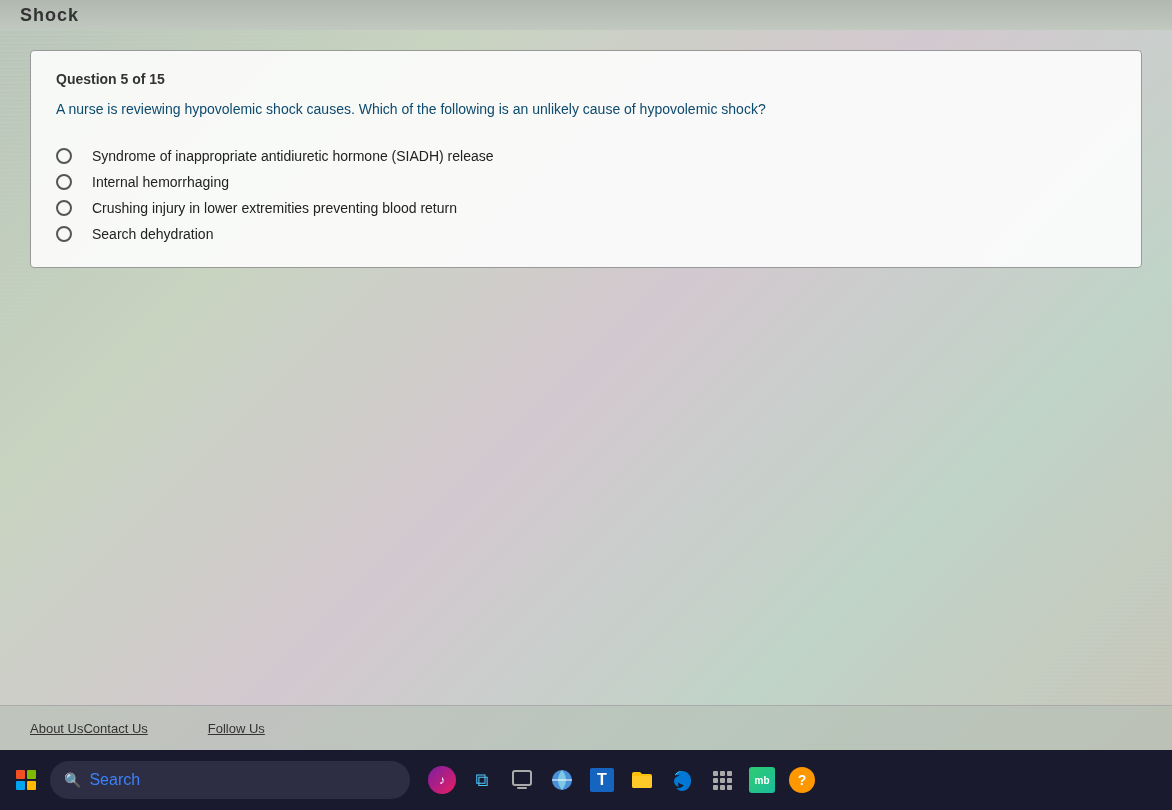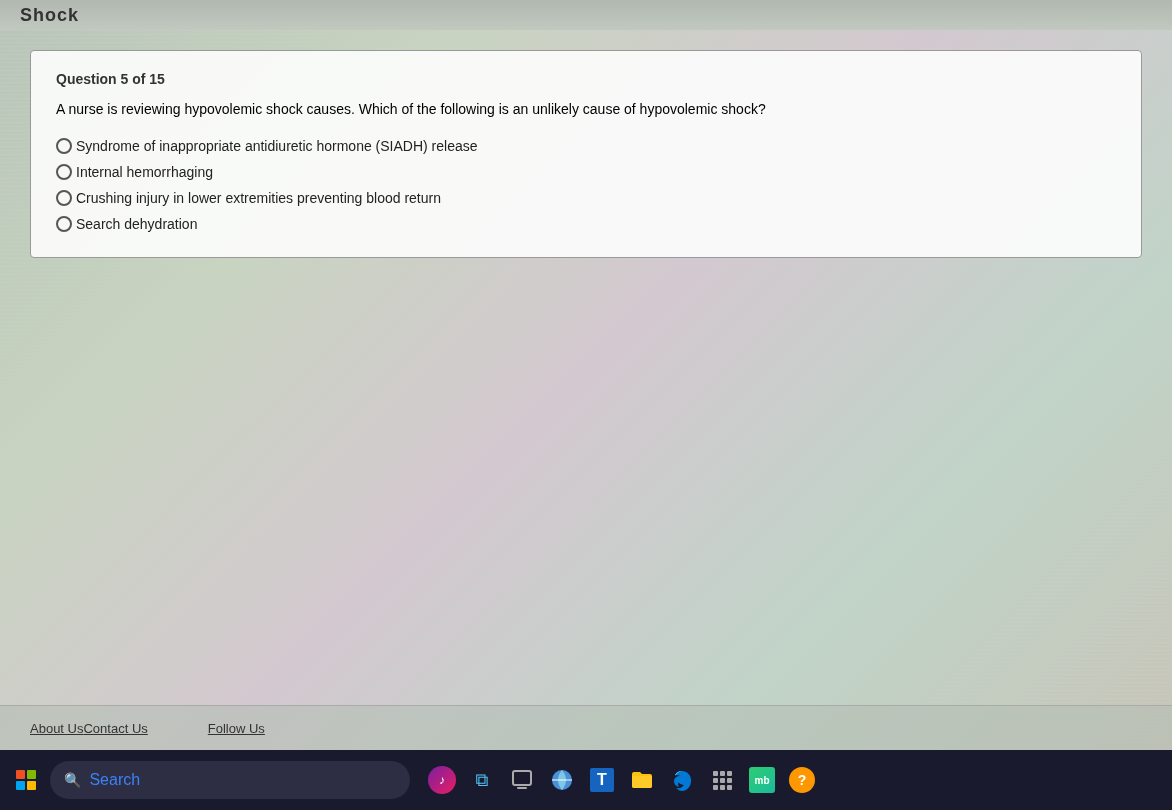--- a/index.html
+++ b/index.html
@@ -59,35 +59,35 @@
 
     .question-number {
       font-size: 14px;
       font-weight: bold;
       color: #333;
       margin-bottom: 12px;
     }
 
     .question-text {
       font-size: 14px;
-      color: #000000;
-      margin-bottom: 18px;
+      color: #0c4a6e;
+      margin-bottom: 28px;
       line-height: 1.5;
     }
 
     .answer-options {
       display: flex;
       flex-direction: column;
       gap: 10px;
     }
 
     .answer-option {
       display: flex;
       align-items: center;
-      gap: 4px;
+      gap: 20px;
       cursor: pointer;
     }
 
     .radio-circle {
       width: 16px;
       height: 16px;
       border: 2px solid #555;
       border-radius: 50%;
       flex-shrink: 0;
       background: transparent;

